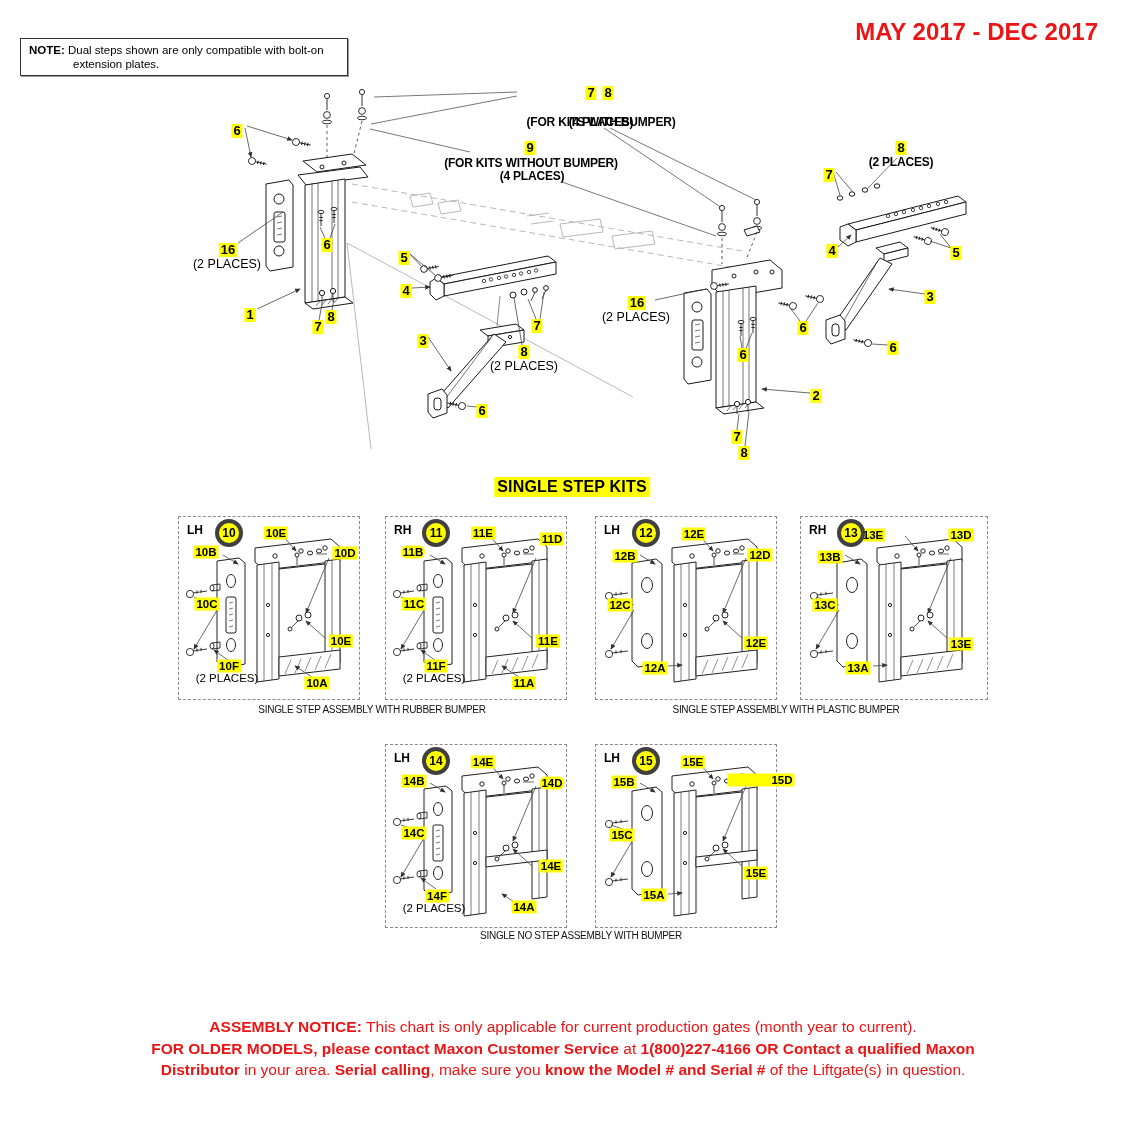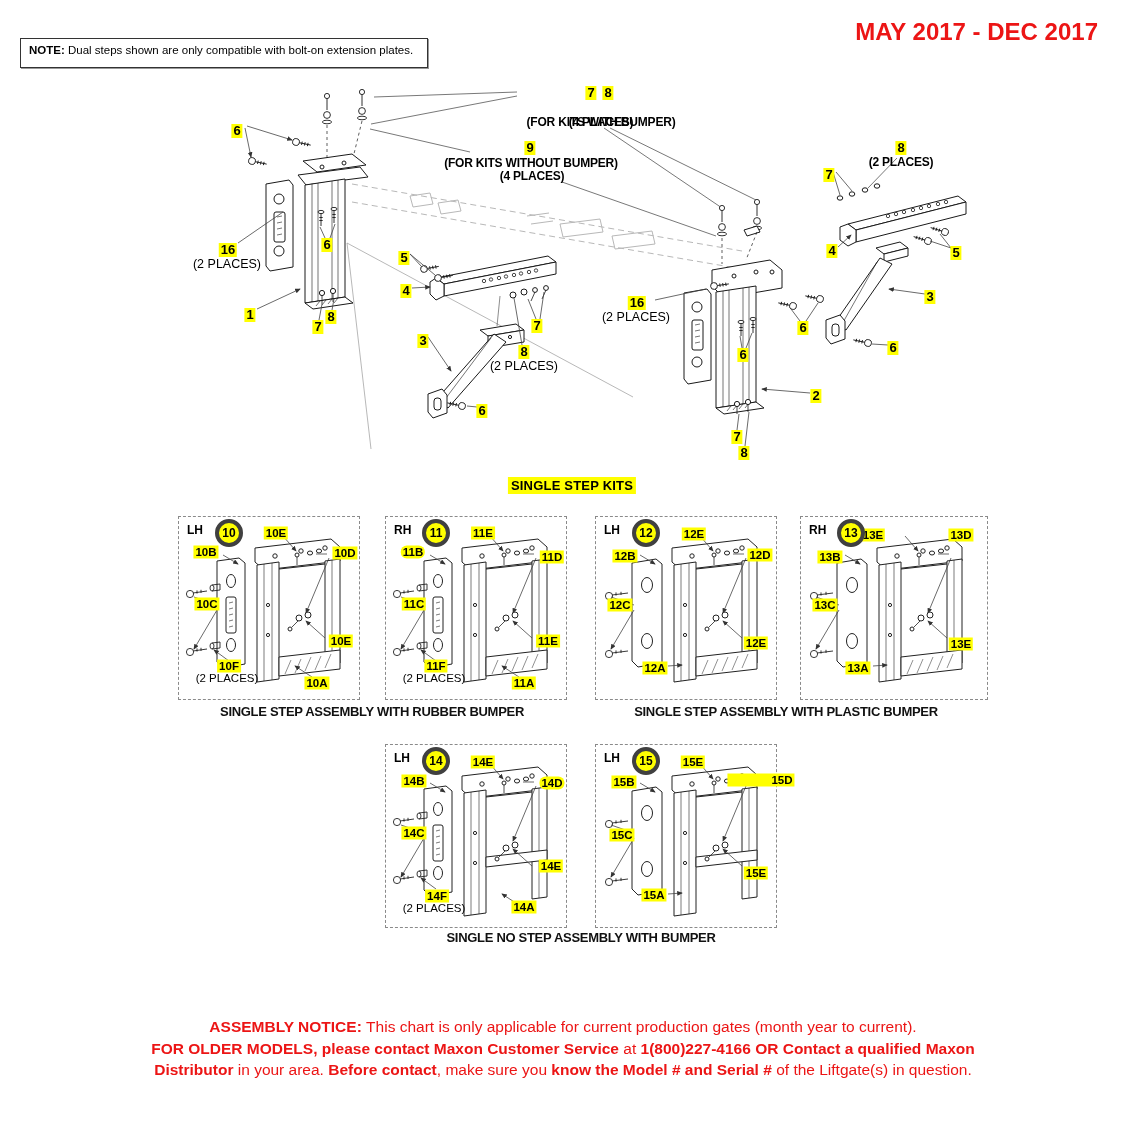--- a/index.html
+++ b/index.html
@@ -7,21 +7,21 @@
     --highlight-yellow:#FFFF00;
   }
   html,body{margin:0;padding:0;}
   body{
     width:1126px;height:1126px;position:relative;background:#fff;
     font-family:"Liberation Sans",sans-serif;color:#000;overflow:hidden;
   }
   .abs{position:absolute;}
   
   .note-box{
-    left:20px;top:38px;width:408px;min-height:30px;
+    left:20px;top:38px;width:328px;min-height:30px;
     border:1px solid #333;box-shadow:1px 1px 0 #999;
     font-size:11.5px;line-height:14px;
     padding:4px 6px 4px 52px;text-indent:-44px;box-sizing:border-box;
   }
   .note-box b{font-weight:bold;}
   
   .date-title{
     right:28px;top:18px;font-size:24px;font-weight:bold;color:var(--accent-red);
     letter-spacing:0px;white-space:nowrap;
   }
@@ -29,40 +29,40 @@
   .labels-layer{left:0;top:0;width:1126px;height:480px;pointer-events:none;}
   .lbl{
     position:absolute;transform:translate(-50%,-50%);
     font-size:12.5px;font-weight:normal;white-space:nowrap;color:#000;
   }
   .lbl.hl{background:var(--highlight-yellow);font-weight:bold;font-size:13px;padding:0 2px;line-height:14px;}
   .lbl.bd{font-weight:bold;font-size:12px;letter-spacing:-0.2px;}
   
   .kits-title{
     left:572px;top:477px;transform:translateX(-50%);
-    background:var(--highlight-yellow);font-weight:bold;font-size:13px;
+    background:var(--highlight-yellow);font-weight:bold;font-size:16px;
     padding:1px 3px;letter-spacing:0.2px;white-space:nowrap;
   }
   .kit{
     border:1px dashed #8a8a8a;background:#fff;box-sizing:border-box;
   }
   .kit .kit-side{
     position:absolute;left:8px;top:6px;font-size:12px;font-weight:bold;
   }
   .kit .kit-num{
     position:absolute;left:36px;top:2px;width:20px;height:20px;border-radius:50%;
     background:var(--highlight-yellow);border:4px solid #404040;
     font-size:12px;font-weight:bold;text-align:center;line-height:20px;
   }
   .kit .kit-art{position:absolute;left:0;top:0;}
   .kit .kit-labels{position:absolute;left:0;top:0;width:100%;height:100%;}
   .kit .lbl{font-size:11.5px;}
   .kit .lbl.hl{font-size:11.5px;line-height:13px;}
   .kit-caption{
-    transform:translateX(-50%);font-size:13px;font-weight:bold;
+    transform:translateX(-50%);font-size:10px;font-weight:normal;
     letter-spacing:-0.3px;white-space:nowrap;color:#111;
   }
   
   .footer-notice{
     left:0;top:1016px;width:1126px;text-align:center;color:var(--accent-red);
     font-size:15.5px;line-height:21.5px;
   }
   .footer-notice p{margin:0;}
   .footer-notice .b{font-weight:bold;}
 </style>
@@ -452,21 +452,21 @@
   <span class="kit-num">10</span>
 </div>
 
 <div class="abs kit" style="left:385px;top:516px;width:182px;height:184px">
   <svg class="kit-art" width="182" height="184" viewBox="0 0 182 184">
       <use href="#k-step-sl"></use>
     </svg>
   <div class="kit-labels">
       <span class="lbl hl" style="left: 97px; top: 16px;">11E</span>
       <span class="lbl hl" style="left: 27px; top: 35px; border-radius: 6px;">11B</span>
-      <span class="lbl hl" style="left: 166px; top: 40px;">11D</span>
+      <span class="lbl hl" style="left: 166px; top: 22px;">11D</span>
       <span class="lbl hl" style="left: 28px; top: 87px;">11C</span>
       <span class="lbl hl" style="left: 162px; top: 124px;">11E</span>
       <span class="lbl hl" style="left: 50px; top: 149px;">11F</span>
       <span class="lbl" style="left: 48px; top: 161px;">(2 PLACES)</span>
       <span class="lbl hl" style="left: 138px; top: 166px;">11A</span>
     </div>
   <span class="kit-side">RH</span>
   <span class="kit-num">11</span>
 </div>
 
@@ -537,14 +537,14 @@
     </div>
   <span class="kit-side">LH</span>
   <span class="kit-num">15</span>
 </div>
 
 <div class="abs kit-caption" style="left:581px;top:930px">SINGLE NO STEP ASSEMBLY WITH BUMPER</div>
 
 <div class="abs footer-notice">
   <p><span class="b">ASSEMBLY NOTICE: </span><span>This chart is only applicable for current production gates (month year to current).</span></p>
   <p><span class="b">FOR OLDER MODELS, please contact Maxon Customer Service</span><span> at </span><span class="b">1(800)227-4166 OR Contact a qualified Maxon</span></p>
-  <p><span class="b">Distributor</span><span> in your area. </span><span class="b">Before contact</span><span>, make sure you </span><span class="b">know the Model # and Serial #</span><span> of the Liftgate(s) in question.</span></p>
+  <p><span class="b">Distributor</span><span> in your area. </span><span class="b">Serial calling</span><span>, make sure you </span><span class="b">know the Model # and Serial #</span><span> of the Liftgate(s) in question.</span></p>
 </div>
 
 </body></html>

